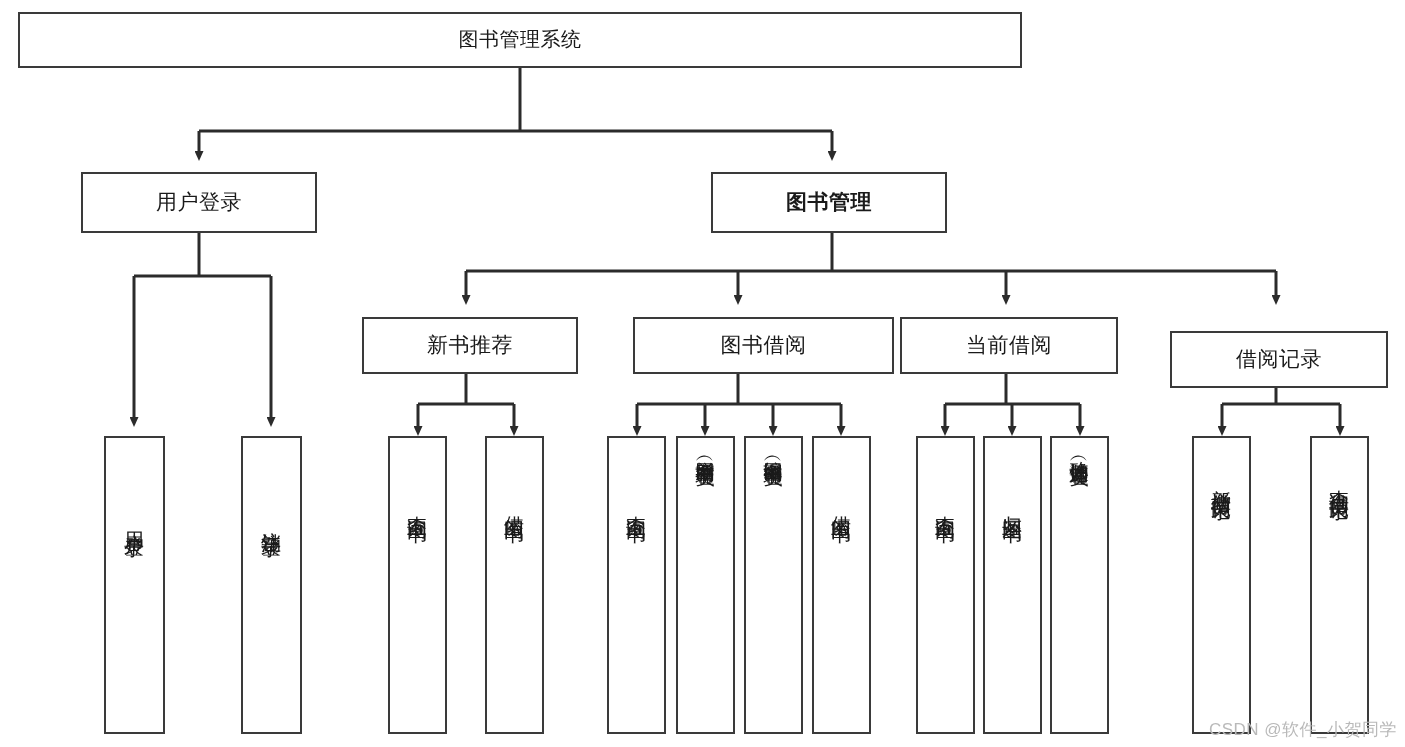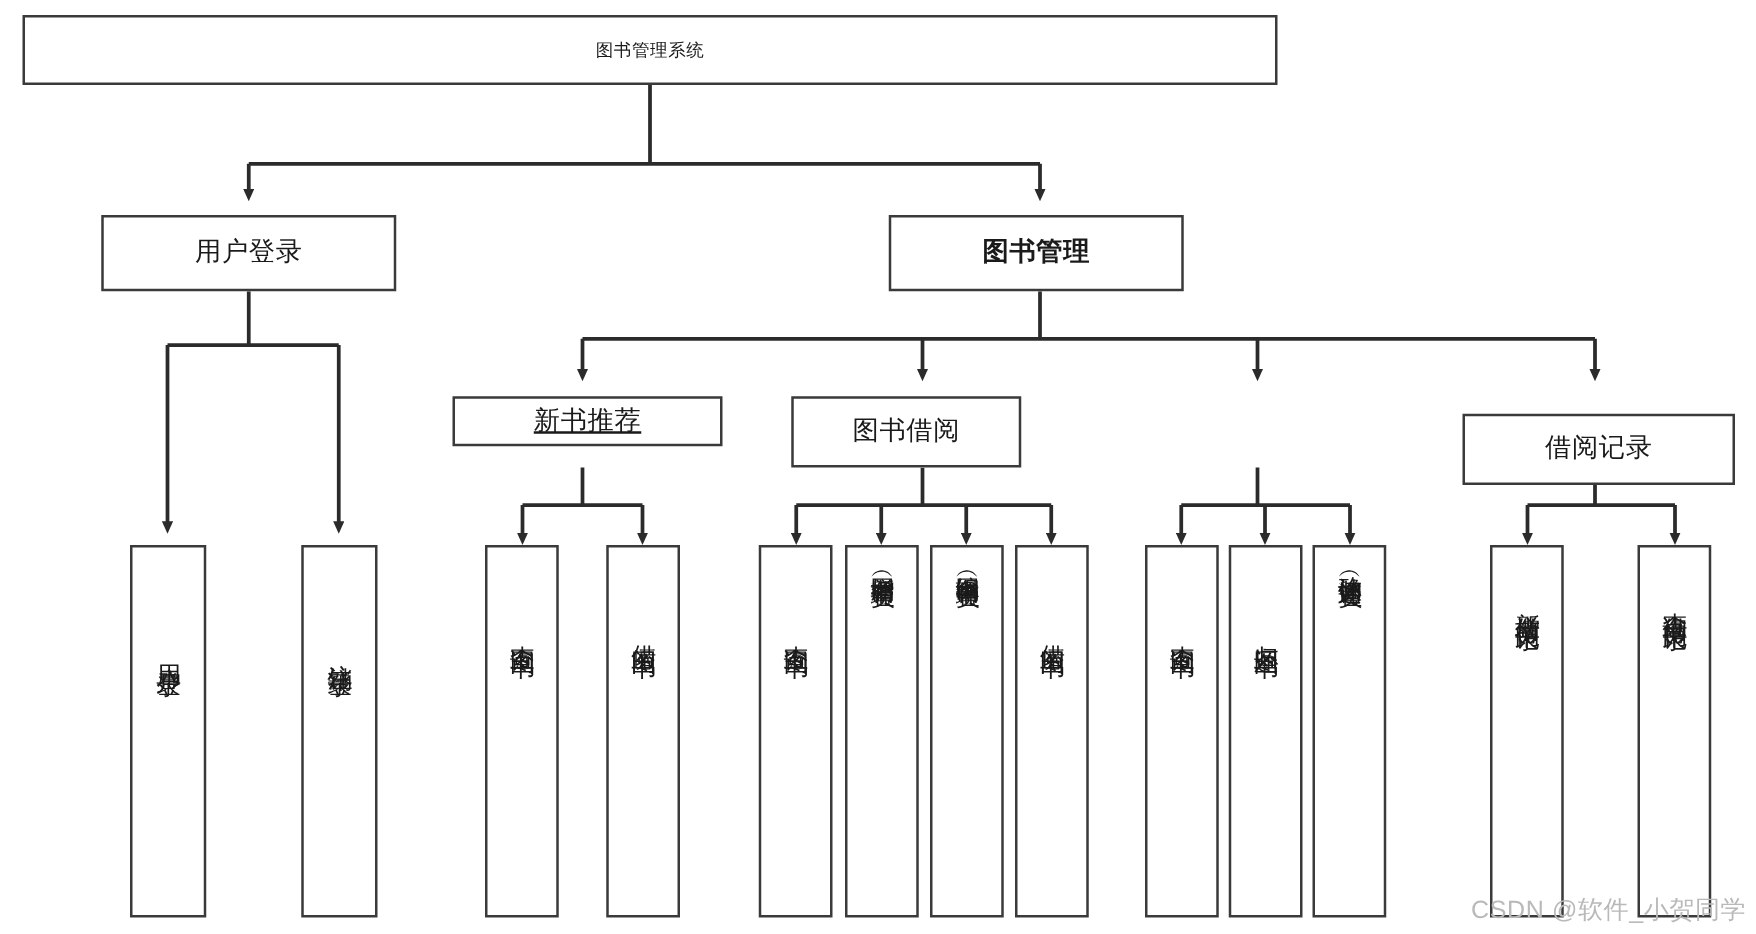--- a/index.html
+++ b/index.html
@@ -40,21 +40,21 @@
     text-align: center;
     line-height: 1.18;
     white-space: nowrap;
   }
   
   .node.horizontal .node-label {
     font-size: 21px;
     letter-spacing: 0.5px;
   }
   .node.root .node-label {
-    font-size: 14px;
+    font-size: 20px;
   }
   
   .node.vertical {
     align-items: flex-start;
     justify-content: center;
     padding-top: 6px;
   }
   .node.vertical .node-label {
     writing-mode: vertical-rl;
     text-orientation: upright;
@@ -64,21 +64,21 @@
     white-space: nowrap;
   }
   .node.vertical.tall-text .node-label {
     font-size: 19px;
     letter-spacing: 1px;
   }
   #watermark {
     position: absolute;
     right: 8px;
     bottom: 6px;
-    font-size: 20px;
+    font-size: 17px;
     color: #b9b9b9;
     letter-spacing: 0.5px;
     user-select: none;
     white-space: nowrap;
   }
 </style>
 </head>
 <body>
 
 <div id="diagram-root">
@@ -137,25 +137,28 @@
     <span class="node-label">图书管理系统</span>
   </div>
 
   <div class="node horizontal" style="left:81px; top:172px; width:236px; height:61px;">
     <span class="node-label">用户登录</span>
   </div>
   <div class="node horizontal" style="left:711px; top:172px; width:236px; height:61px;font-weight:bold;">
     <span class="node-label">图书管理</span>
   </div>
 
-  <div class="node horizontal" style="left:362px; top:317px; width:216px; height:40px;text-decoration:underline;">
+  <div class="node horizontal" style="left:362px; top:317px; width:216px; height:57px;">
     <span class="node-label">新书推荐</span>
   </div>
-  <div class="node horizontal" style="left:633px; top:317px; width:184px; height:57px;">
+  <div class="node horizontal" style="left:633px; top:317px; width:261px; height:57px;">
     <span class="node-label">图书借阅</span>
+  </div>
+  <div class="node horizontal" style="left:900px; top:317px; width:218px; height:57px;">
+    <span class="node-label">当前借阅</span>
   </div>
   <div class="node horizontal" style="left:1170px; top:331px; width:218px; height:57px;">
     <span class="node-label">借阅记录</span>
   </div>
 
   <div class="node vertical" style="left:104px; top:436px; width:61px; height:298px; padding-top:78px;">
     <span class="node-label">用户登录</span>
   </div>
   <div class="node vertical" style="left:241px; top:436px; width:61px; height:298px; padding-top:78px;">
     <span class="node-label">注销登录</span>

